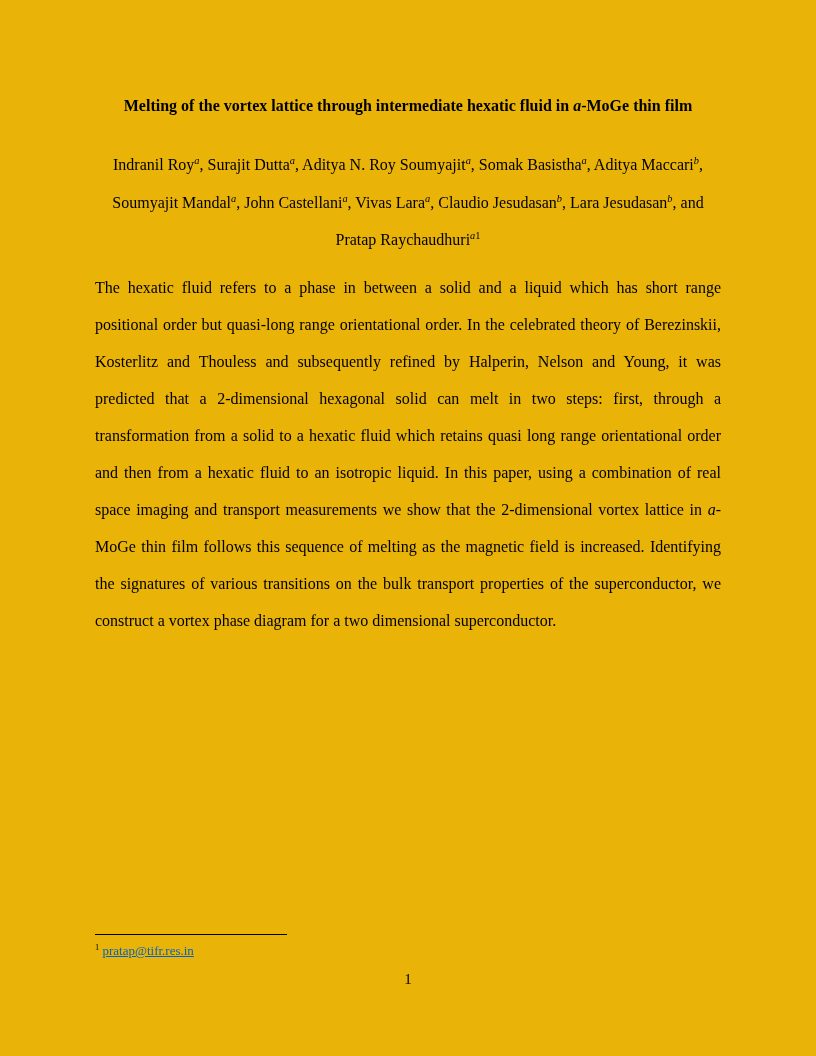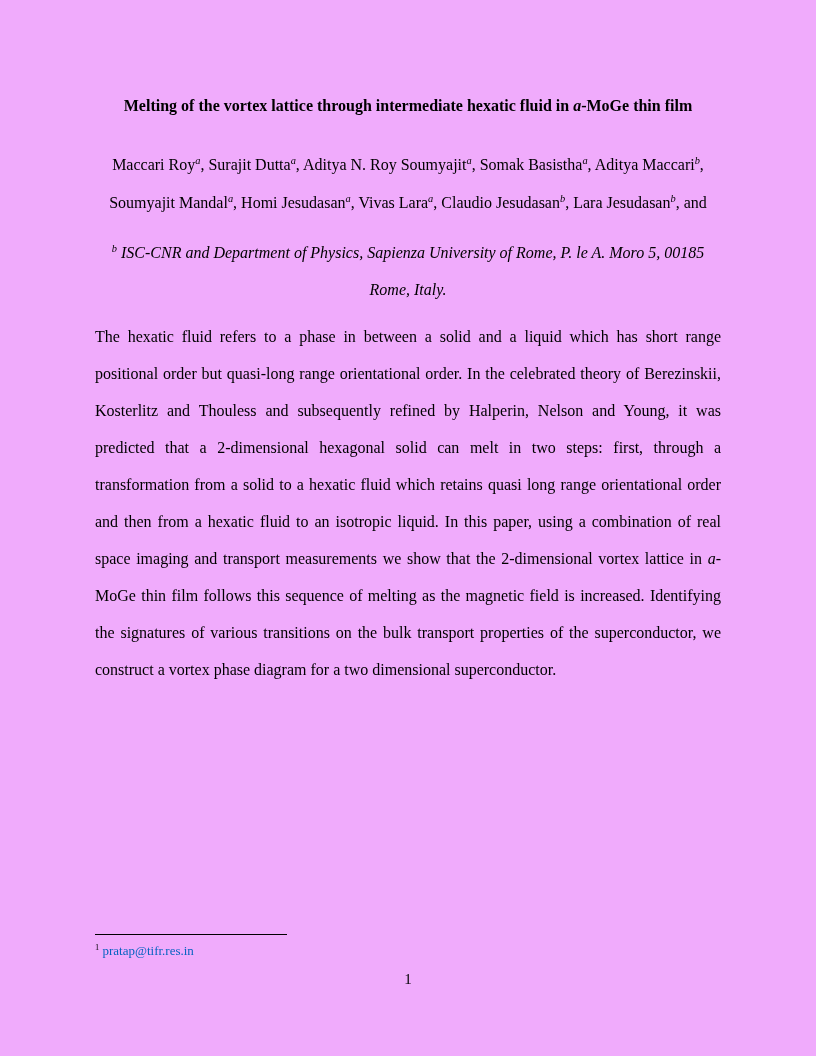--- a/index.html
+++ b/index.html
@@ -5,21 +5,21 @@
   html, body {
     margin: 0;
     padding: 0;
     background: #ffffff;
   }
   .page {
     position: relative;
     width: 816px;
     height: 1056px;
     margin: 0 auto;
-    background: #f0abfc;
+    background: #eab308;
     color: #000000;
     font-family: "Liberation Serif", serif;
     font-size: 16px;
     box-sizing: border-box;
     padding: 96px 95px 0 95px;
     overflow: hidden;
   }
   .title {
     font-size: 16px;
     font-weight: bold;
@@ -66,46 +66,47 @@
   }
   .footnote-rule {
     width: 192px;
     border-top: 1px solid #000000;
     margin-bottom: 7px;
   }
   .footnote-text {
     margin: 0;
   }
   .footnote-text a {
+    text-decoration: underline;
     cursor: pointer;
   }
   .page-number {
     position: absolute;
     left: 0;
     right: 0;
     top: 971px;
     text-align: center;
     font-size: 15px;
     line-height: 16px;
   }
 </style>
 </head>
 <body>
 
 <div class="page">
 
   <h1 class="title"><span>Melting of the vortex lattice through intermediate hexatic fluid in </span><span style="font-style: italic;">a</span><span>-MoGe thin film</span></h1>
 
   <div class="authors">
-    <p class="author-line"><span>Maccari Roy</span><sup style="font-style: italic;">a</sup><span>, Surajit Dutta</span><sup style="font-style: italic;">a</sup><span>, Aditya N. Roy Soumyajit</span><sup style="font-style: italic;">a</sup><span>, Somak Basistha</span><sup style="font-style: italic;">a</sup><span>, Aditya Maccari</span><sup style="font-style: italic;">b</sup><span>,</span></p>
-    <p class="author-line"><span>Soumyajit Mandal</span><sup style="font-style: italic;">a</sup><span>, Homi Jesudasan</span><sup style="font-style: italic;">a</sup><span>, Vivas Lara</span><sup style="font-style: italic;">a</sup><span>, Claudio Jesudasan</span><sup style="font-style: italic;">b</sup><span>, Lara Jesudasan</span><sup style="font-style: italic;">b</sup><span>, and</span></p>
+    <p class="author-line"><span>Indranil Roy</span><sup style="font-style: italic;">a</sup><span>, Surajit Dutta</span><sup style="font-style: italic;">a</sup><span>, Aditya N. Roy Soumyajit</span><sup style="font-style: italic;">a</sup><span>, Somak Basistha</span><sup style="font-style: italic;">a</sup><span>, Aditya Maccari</span><sup style="font-style: italic;">b</sup><span>,</span></p>
+    <p class="author-line"><span>Soumyajit Mandal</span><sup style="font-style: italic;">a</sup><span>, John Castellani</span><sup style="font-style: italic;">a</sup><span>, Vivas Lara</span><sup style="font-style: italic;">a</sup><span>, Claudio Jesudasan</span><sup style="font-style: italic;">b</sup><span>, Lara Jesudasan</span><sup style="font-style: italic;">b</sup><span>, and</span></p>
+    <p class="author-line"><span>Pratap Raychaudhuri</span><sup style="font-style: italic;">a</sup><sup>1</sup></p>
   </div>
 
 
-  <p class="affiliation second"><sup>b</sup><span> ISC-CNR and Department of Physics, Sapienza University of Rome, P. le A. Moro 5, 00185 Rome, Italy.</span></p>
 
   <p class="abstract"><span>The hexatic fluid refers to a phase in between a solid and a liquid which has short range positional order but quasi-long range orientational order. In the celebrated theory of Berezinskii, Kosterlitz and Thouless and subsequently refined by Halperin, Nelson and Young, it was predicted that a 2-dimensional hexagonal solid can melt in two steps: first, through a transformation from a solid to a hexatic fluid which retains quasi long range orientational order and then from a hexatic fluid to an isotropic liquid. In this paper, using a combination of real space imaging and transport measurements we show that the 2-dimensional vortex lattice in </span><span style="font-style: italic;">a</span><span>-MoGe thin film follows this sequence of melting as the magnetic field is increased. Identifying the signatures of various transitions on the bulk transport properties of the superconductor, we construct a vortex phase diagram for a two dimensional superconductor.</span></p>
 
   <div class="footnote-area">
     <div class="footnote-rule"></div>
     <p class="footnote-text"><sup>1</sup> <a style="color: rgb(5, 99, 193);">pratap@tifr.res.in</a></p>
   </div>
 
   <div class="page-number">1</div>
 

